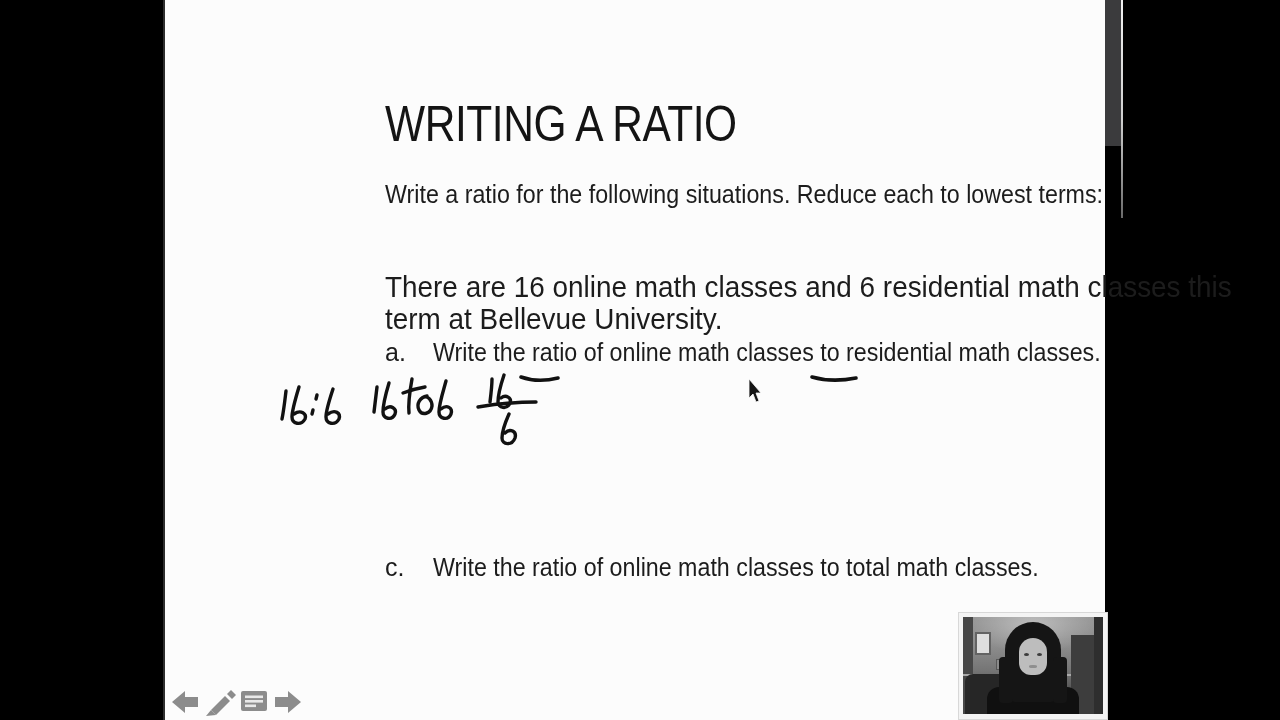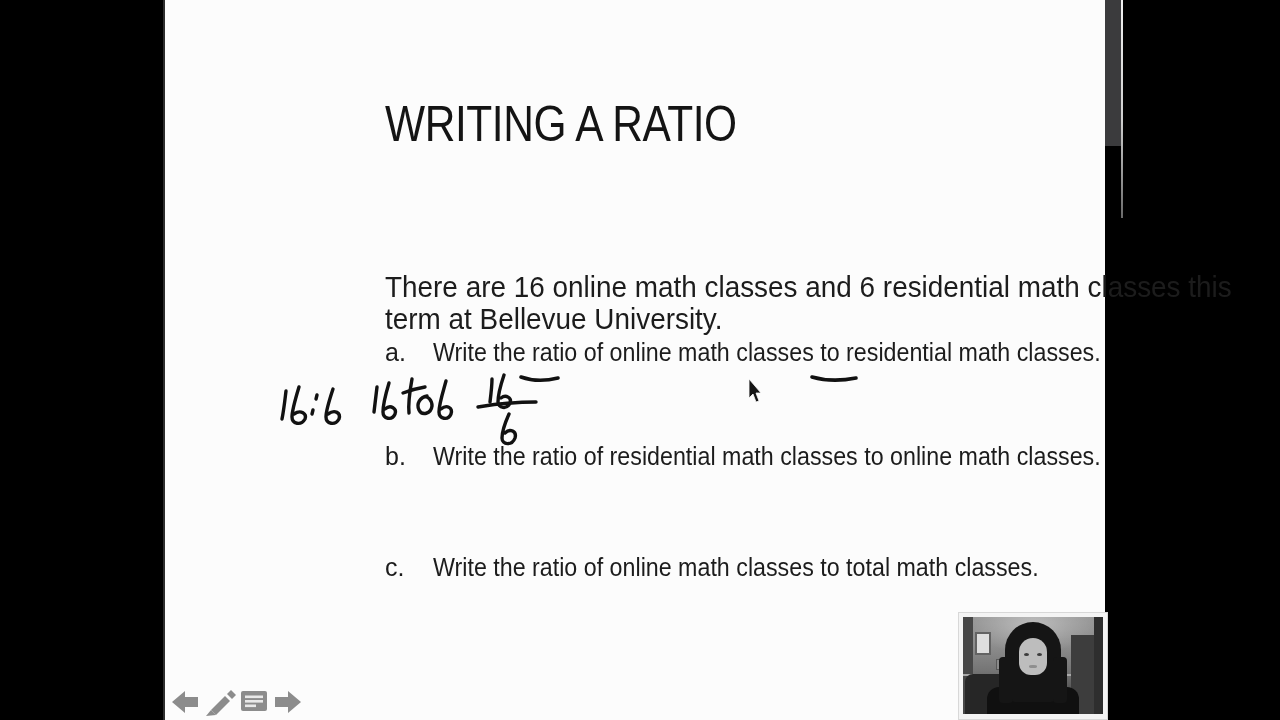--- a/index.html
+++ b/index.html
@@ -69,31 +69,31 @@
 <body>
 
 <div id="stage">
 
   <div id="slide">
 
     <div id="title">
       <span class="tcond">WRITING A RATIO</span>
     </div>
 
+    <div id="subtitle">
+      <span class="cond">Write a ratio for the following situations. Reduce each to lowest terms:</span>
+    </div>
 
     <div id="problem">
       <span class="cond">There are 16 online math classes and 6 residential math classes this</span><br>
       <span class="cond">term at Bellevue University.</span>
     </div>
 
     <div class="item" id="item-a">
       <span class="item-label">a.</span><span class="cond">Write the ratio of online math classes to residential math classes.</span>
-    </div>
-    <div class="item" id="item-b">
-      <span class="item-label">b.</span><span class="cond">Write the ratio of residential math classes to online math classes.</span>
     </div>
     <div class="item" id="item-c">
       <span class="item-label">c.</span><span class="cond">Write the ratio of online math classes to total math classes.</span>
     </div>
   </div>
 
   <svg id="ink" viewBox="0 0 1280 720">
     <g fill="none" stroke="#111" stroke-width="3.4" stroke-linecap="round" stroke-linejoin="round">
 
       <g>

